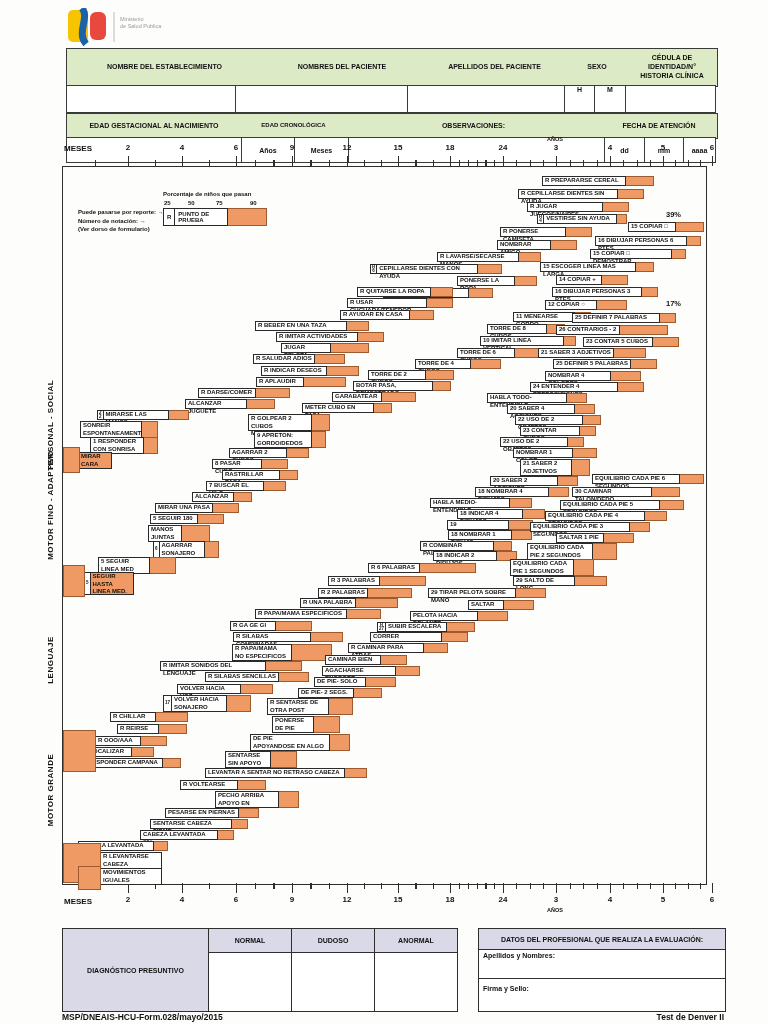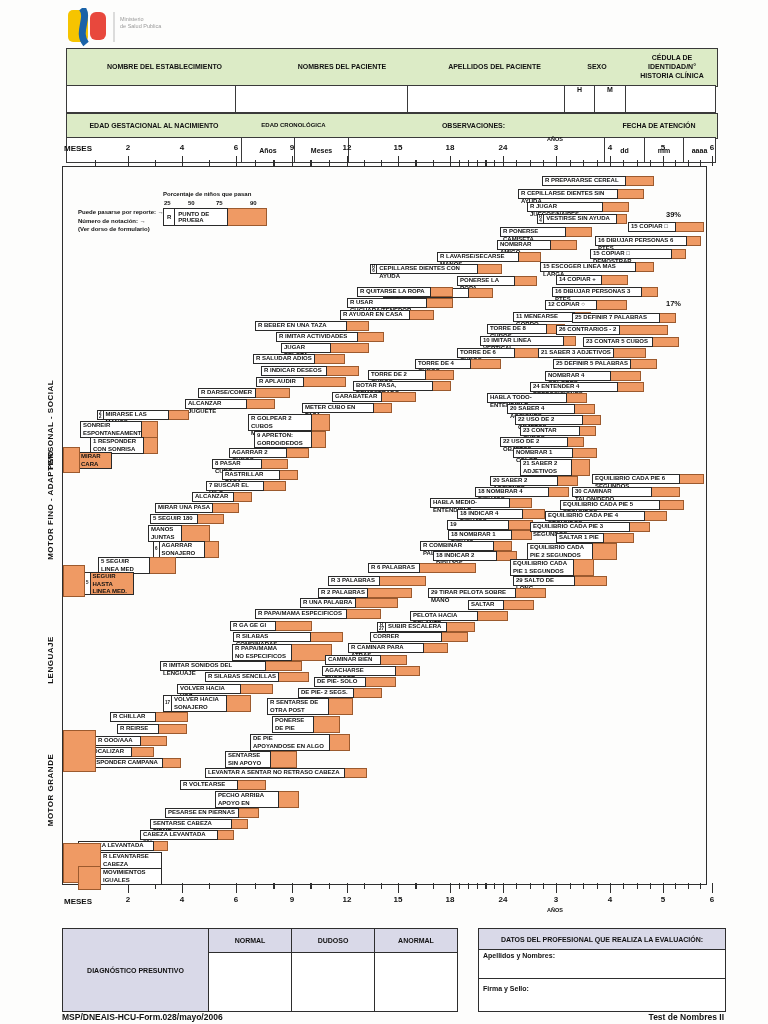--- a/index.html
+++ b/index.html
@@ -791,15 +791,15 @@
       </div>
     </div>
   </div>
 
   <div class="abs" style="left:478px;top:928px;width:246px;height:82px;border:1.6px solid #2e2e2e;display:flex;flex-direction:column;">
     <div class="btitle lav" style="height: 20px; border-bottom: 1.2px solid rgb(46, 46, 46); white-space: pre-line;">DATOS DEL PROFESIONAL QUE REALIZA LA EVALUACIÓN:</div>
     <div style="height: 24px; border-bottom: 1.2px solid rgb(46, 46, 46); font-weight: bold; font-size: 7px; padding: 2px 4px; background: rgb(255, 255, 255); white-space: pre-line;">Apellidos y Nombres:</div>
     <div style="flex: 1 1 0%; font-weight: bold; font-size: 7px; padding: 6px 4px 0px; background: rgb(255, 255, 255); white-space: pre-line;">Firma y Sello:</div>
   </div>
 
-  <div class="abs footer" style="left: 62px; top: 1012px; white-space: pre-line;">MSP/DNEAIS-HCU-Form.028/mayo/2006</div>
-  <div class="abs footer" style="right: 44px; top: 1012px; white-space: pre-line;">Test de Nombres II</div>
+  <div class="abs footer" style="left: 62px; top: 1012px; white-space: pre-line;">MSP/DNEAIS-HCU-Form.028/mayo/2015</div>
+  <div class="abs footer" style="right: 44px; top: 1012px; white-space: pre-line;">Test de Denver II</div>
 </div>
 
 </body></html>

